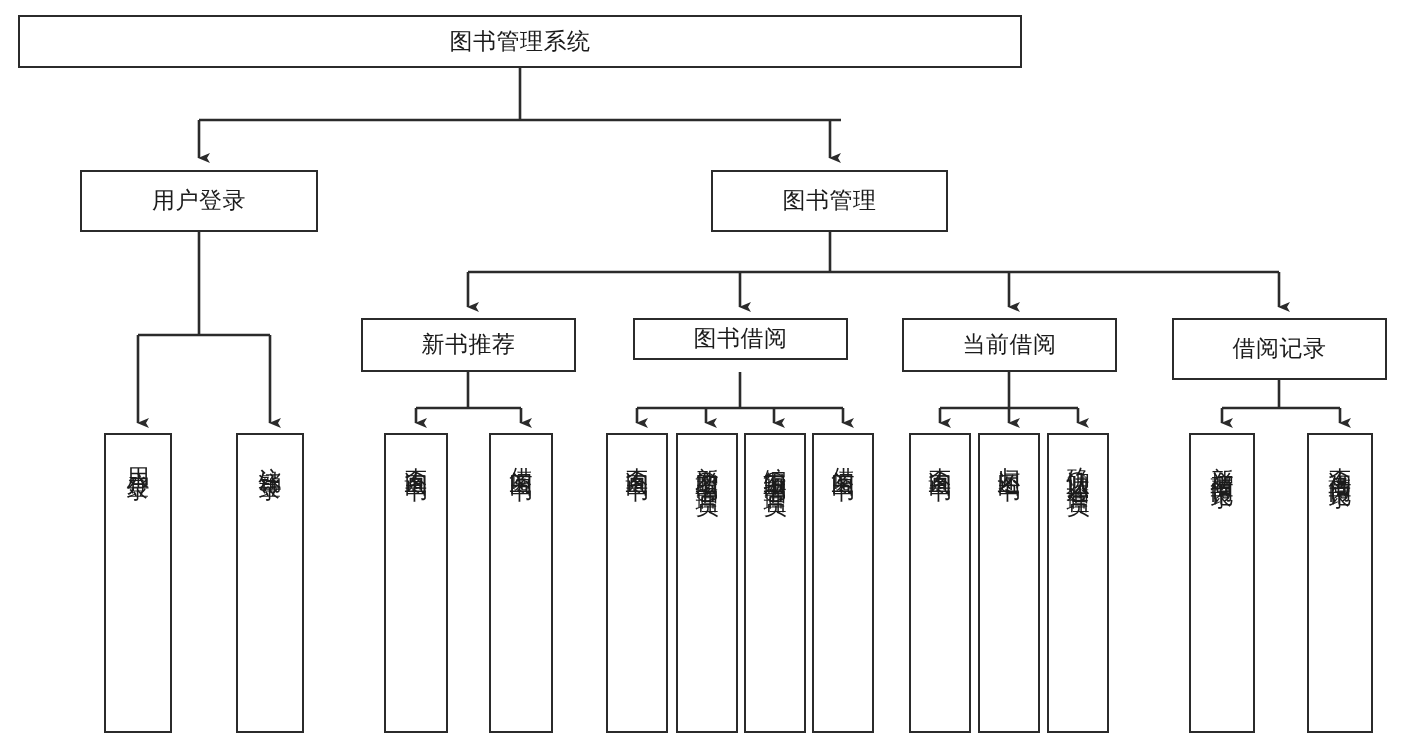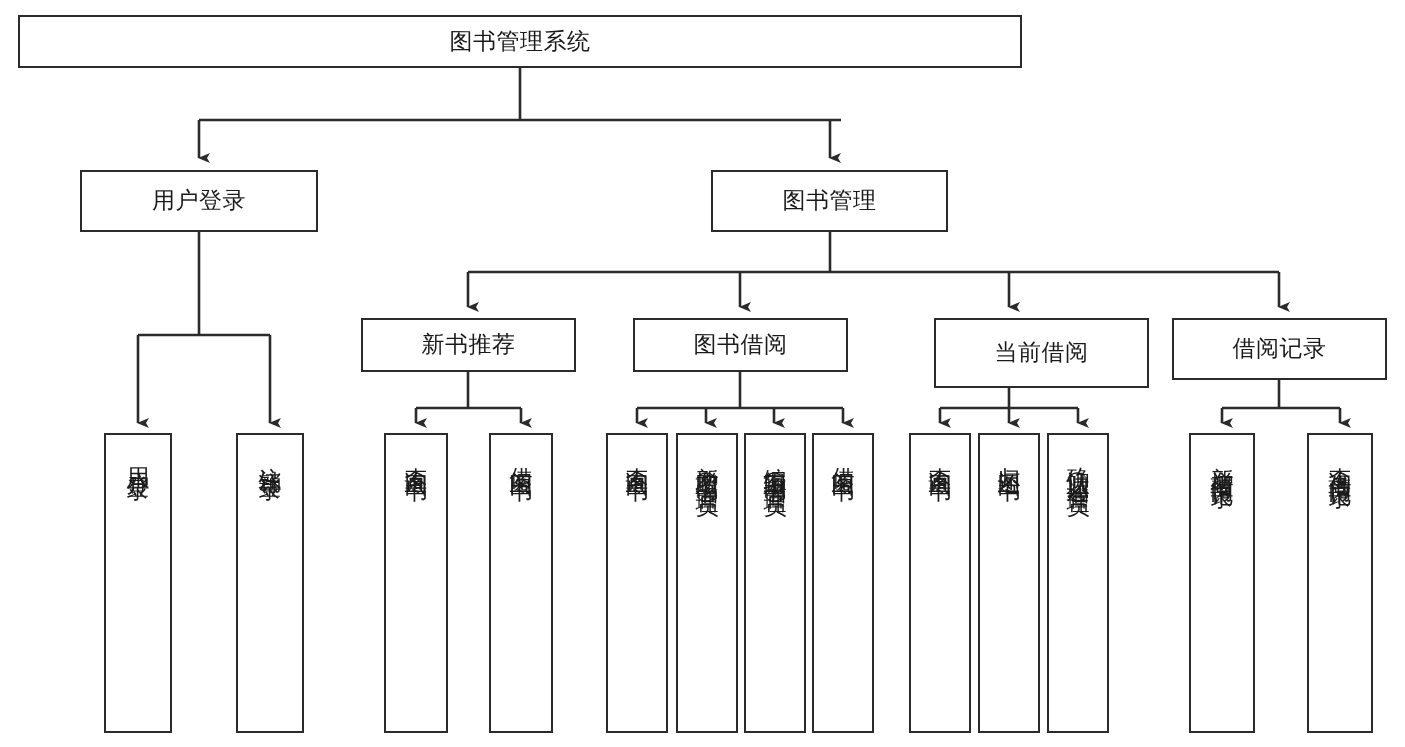--- a/index.html
+++ b/index.html
@@ -129,24 +129,24 @@
   <div class="node horiz" style="left:80px; top:170px; width:238px; height:62px;">
     <span>用户登录</span>
   </div>
   <div class="node horiz" style="left:711px; top:170px; width:237px; height:62px;">
     <span>图书管理</span>
   </div>
 
   <div class="node horiz" style="left:361px; top:318px; width:215px; height:54px;">
     <span>新书推荐</span>
   </div>
-  <div class="node horiz" style="left:633px; top:318px; width:215px; height:54px;">
+  <div class="node horiz" style="left:633px; top:318px; width:215px; height:42px;">
     <span>图书借阅</span>
   </div>
-  <div class="node horiz" style="left:902px; top:318px; width:215px; height:70px;margin-left:32px;">
+  <div class="node horiz" style="left:902px; top:318px; width:215px; height:54px;">
     <span>当前借阅</span>
   </div>
   <div class="node horiz" style="left:1172px; top:318px; width:215px; height:62px;">
     <span>借阅记录</span>
   </div>
 
   <div class="node vert" style="left:104px; top:433px; width:68px; height:300px;">
     <span class="vtext">用户登录</span>
   </div>
   <div class="node vert" style="left:236px; top:433px; width:68px; height:300px;">

